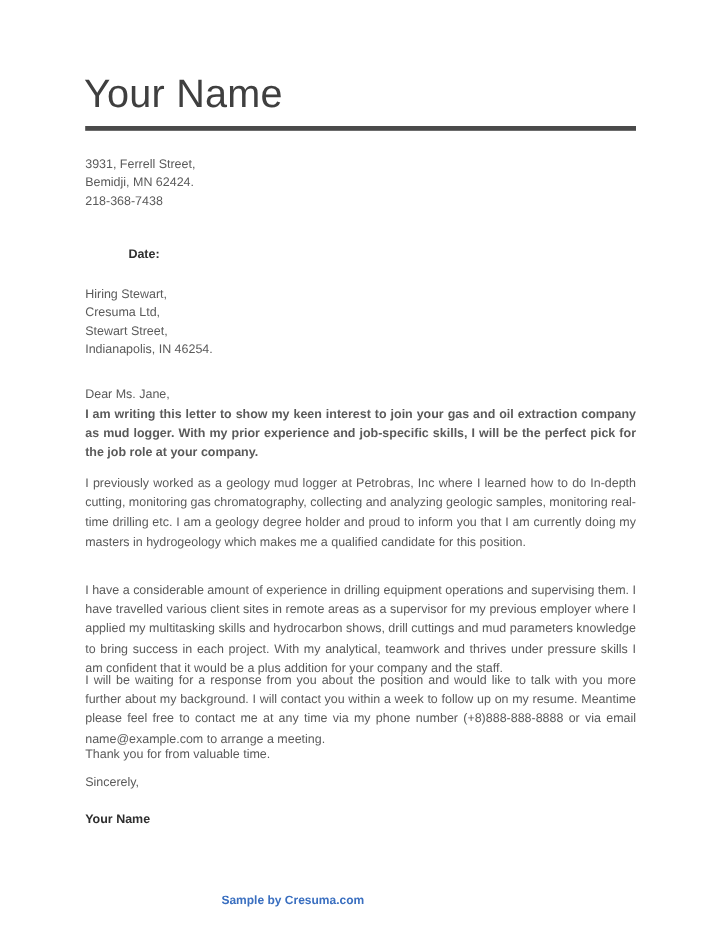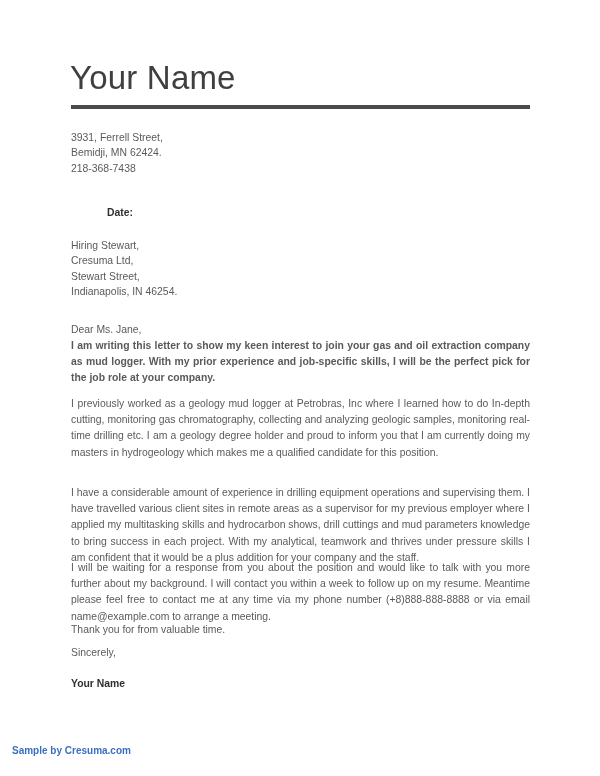--- a/index.html
+++ b/index.html
@@ -15,21 +15,21 @@
   .recipient { top: 238px; }
   .salutation { top: 322px; }
   .para { position: absolute; left: 71px; width: 459px; font-size: 10.4px; line-height: 16.2px; text-align: justify; color: #5a5a5a; }
   .p1 { top: 338px; font-weight: bold; }
   .p2 { top: 396px; }
   .p3 { top: 485px; }
   .p4 { top: 560px; }
   .thanks { top: 622px; }
   .closing { top: 621px; margin-top: 24px; }
   .signature { top: 676px; font-weight: bold; color: #2f2f2f; }
-  .footer { position: absolute; left: 12px; width: 488px; top: 745px; font-size: 10px; font-weight: bold; color: #3a6fc0; }
+  .footer { position: absolute; left: 0; width: 488px; top: 745px; text-align: center; font-size: 10px; font-weight: bold; color: #3a6fc0; }
 </style>
 </head>
 <body>
 
 <div>
   <div class="name-title">Your Name</div>
   <div class="name-rule"></div>
 
   <div class="block sender">
     <div>3931, Ferrell Street,</div>

